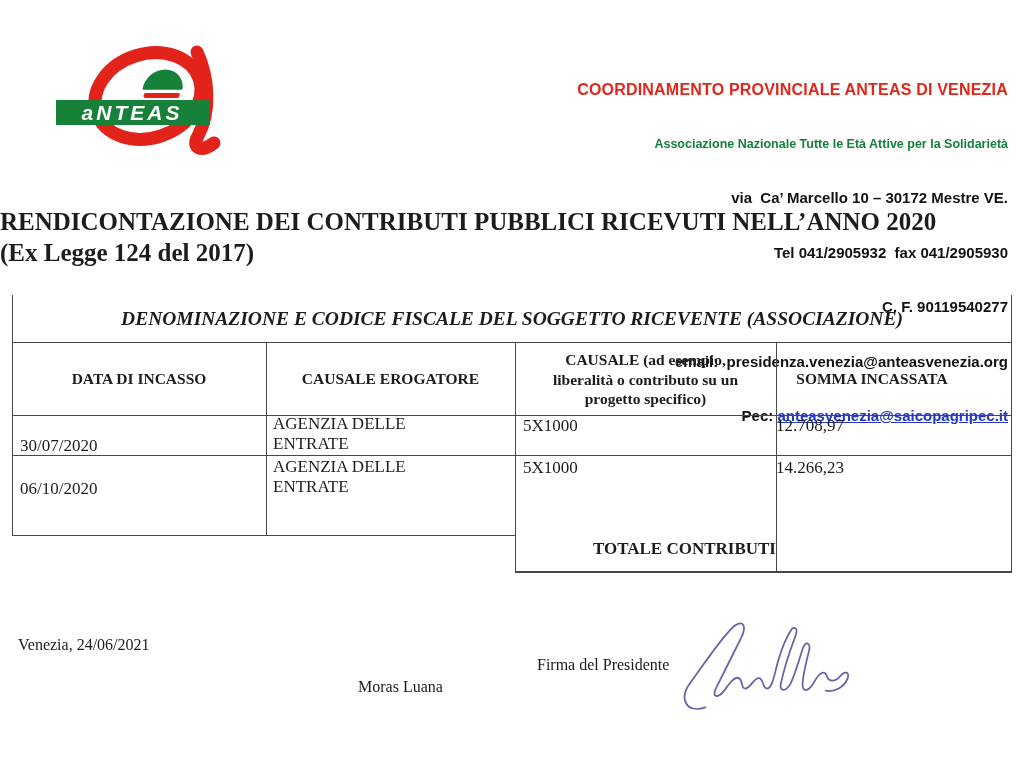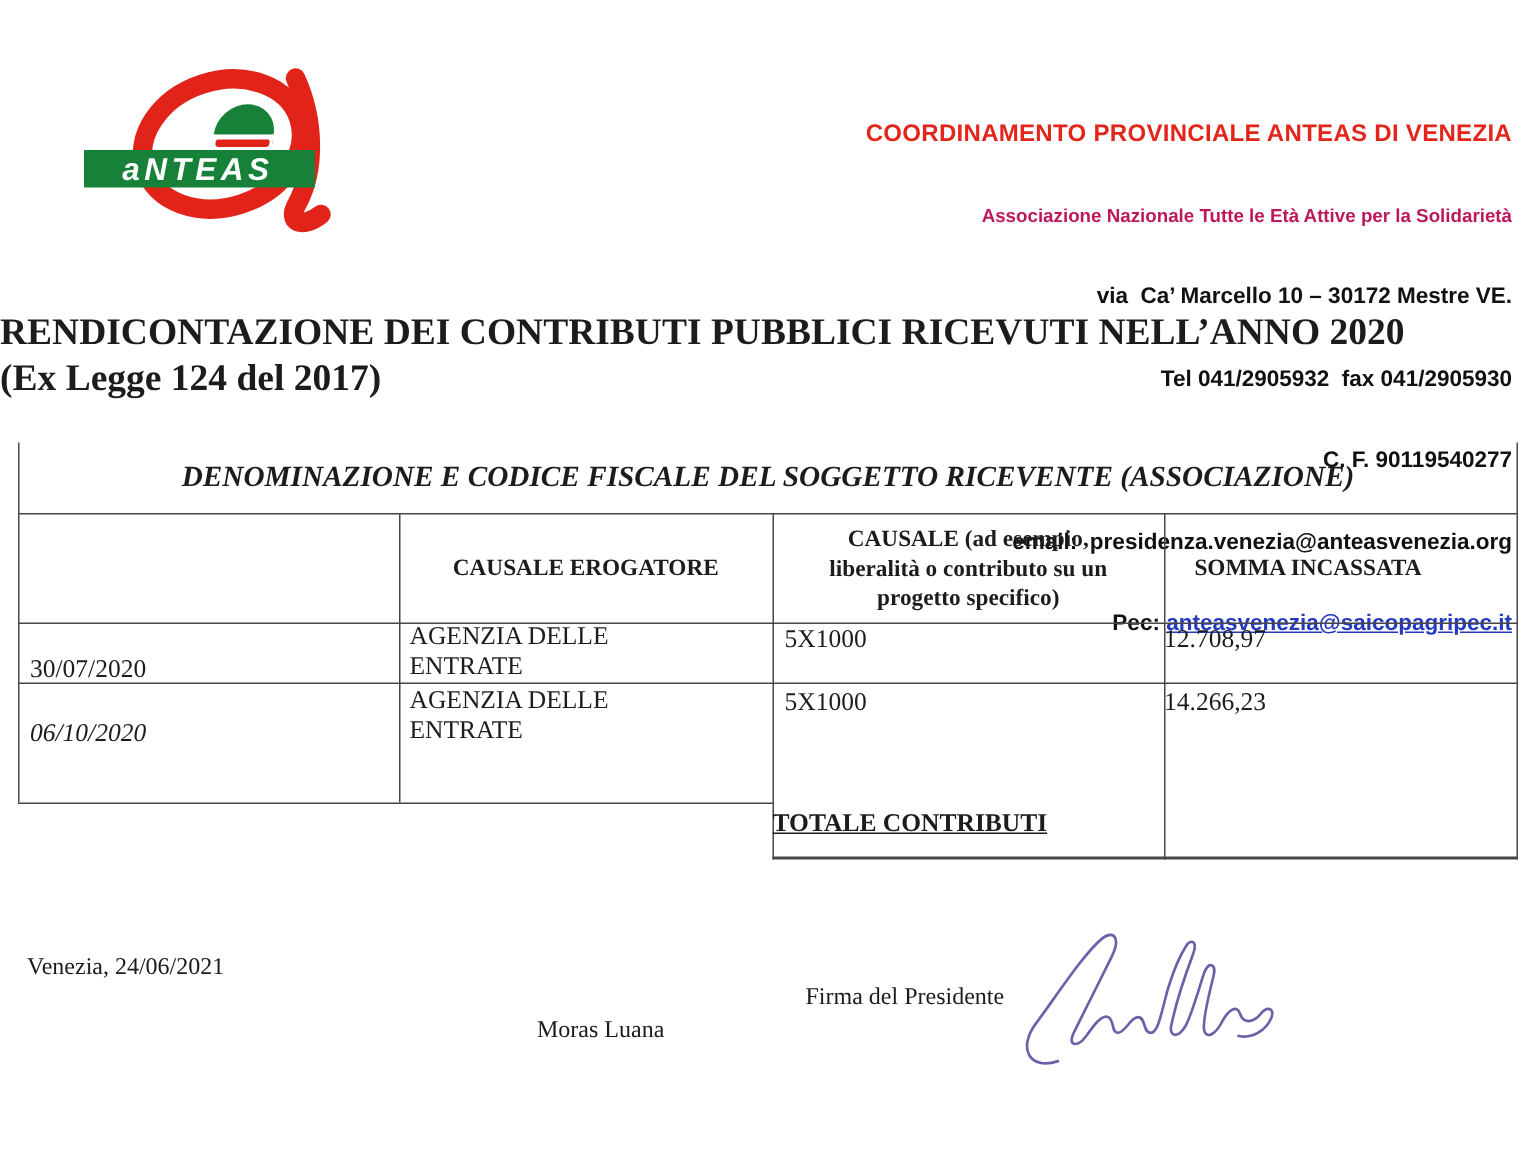--- a/index.html
+++ b/index.html
@@ -3,21 +3,21 @@
 <meta charset="utf-8">
 <style>
   html,body{margin:0;padding:0;background:#fff;}
   .page{position:relative;width:1024px;height:767px;background:#ffffff;overflow:hidden;
         font-family:"Liberation Serif", serif;color:#1c1c1c;}
 
   
   .letterhead{position:absolute;top:44px;right:16px;text-align:right;
               font-family:"Liberation Sans", sans-serif;font-weight:bold;white-space:pre;}
   .lh-org{font-size:16px;line-height:20px;color:#e2261c;letter-spacing:0.2px;}
-  .lh-tagline{font-size:12.5px;line-height:17px;color:#be185d;}
+  .lh-tagline{font-size:12.5px;line-height:17px;color:#15803d;}
   .lh-line{font-size:15px;line-height:18.5px;color:#111;}
   .lh-pec a, .pec-addr{color:#2438c0;text-decoration:underline;}
 
   
   .logo{position:absolute;left:48px;top:36px;width:210px;height:140px;}
 
   
   .doc-title{position:absolute;left:0;top:206px;width:1024px;text-align:left;
              font-weight:bold;font-size:25px;line-height:31px;white-space:nowrap;}
 
@@ -78,39 +78,40 @@
     <div class="ln" style="left:503px;top:47px;width:1px;height:231px;"></div>
     <div class="ln" style="left:764px;top:47px;width:1px;height:231px;"></div>
     <div class="ln" style="left:0;top:47px;width:1000px;height:1px;"></div>
     <div class="ln" style="left:0;top:120px;width:1000px;height:1px;"></div>
     <div class="ln" style="left:0;top:160px;width:1000px;height:1px;"></div>
     <div class="ln" style="left:0;top:240px;width:504px;height:1px;"></div>
     <div class="ln" style="left:503px;top:276px;width:497px;height:2px;"></div>
 
     <div class="banner">DENOMINAZIONE E CODICE FISCALE DEL SOGGETTO RICEVENTE (ASSOCIAZIONE)</div>
 
+    <div class="txt hdr" style="left:0;top:74px;width:254px;">DATA DI INCASSO</div>
     <div class="txt hdr" style="left:254px;top:74px;width:249px;">CAUSALE EROGATORE</div>
     <div class="txt hdr" style="left:503px;top:55px;width:261px;">
       <div>CAUSALE (ad esempio,</div>
       <div>liberalità o contributo su un</div>
       <div>progetto specifico)</div>
     </div>
     <div class="txt hdr" style="left:764px;top:74px;width:192px;">SOMMA INCASSATA</div>
 
     <div class="txt" style="left:8px;top:141px;">30/07/2020</div>
     <div class="txt" style="left:261px;top:119px;width:180px;">AGENZIA DELLE ENTRATE</div>
     <div class="txt" style="left:511px;top:121px;">5X1000</div>
     <div class="txt right" style="left:764px;right:8px;top:121px;">12.708,97</div>
 
-    <div class="txt" style="left:8px;top:184px;font-style:italic;">06/10/2020</div>
+    <div class="txt" style="left:8px;top:184px;">06/10/2020</div>
     <div class="txt" style="left:261px;top:162px;width:180px;">AGENZIA DELLE ENTRATE</div>
     <div class="txt" style="left:511px;top:163px;">5X1000</div>
     <div class="txt right" style="left:764px;right:8px;top:163px;">14.266,23</div>
 
-    <div class="txt bold" style="left:503px;top:244px;width:261px;text-align:left;text-decoration:underline;">TOTALE CONTRIBUTI</div>
+    <div class="txt bold" style="left:503px;top:244px;width:261px;text-align:right;">TOTALE CONTRIBUTI</div>
   </div>
 
   <div class="foot" style="left:18px;top:636px;">Venezia, 24/06/2021</div>
   <div class="foot" style="left:358px;top:678px;">Moras Luana</div>
   <div class="foot" style="left:537px;top:656px;">Firma del Presidente</div>
 
   <svg class="sig" viewBox="0 0 170 95">
     <path fill="none" stroke-width="1.7" stroke-linecap="round" stroke-linejoin="round" d="M 28 88 C 10 94 2 80 14 64 C 26 48 44 20 56 10 C 64 4 68 10 62 22
              C 54 38 44 58 38 70 C 34 78 40 80 46 72 C 51 65 56 58 60 60
              C 64 62 62 70 66 70 C 71 70 74 60 79 60 C 84 60 82 70 87 70

